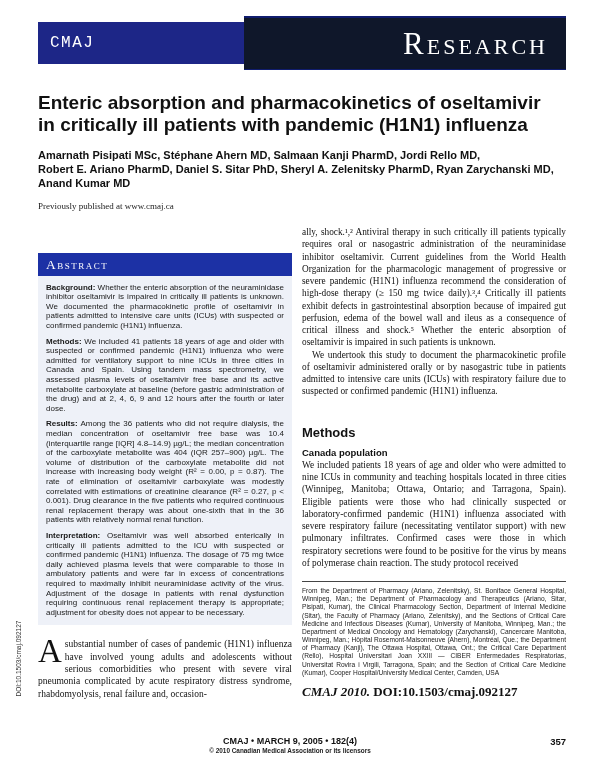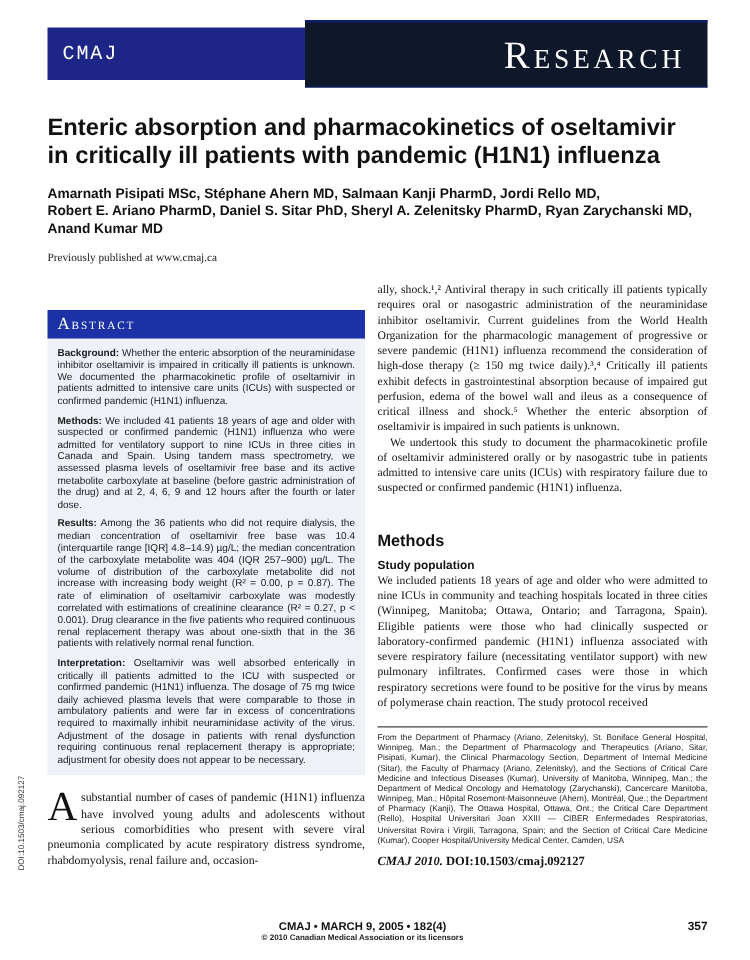--- a/index.html
+++ b/index.html
@@ -99,21 +99,21 @@
   }
 
   
   .affil-block{
     margin-top:12px;border-top:1px solid #444;padding-top:5px;
     font-family:"Liberation Sans",sans-serif;font-size:6.6px;line-height:1.24;
     text-align:justify;color:#222;
   }
   .cite-line{
     margin-top:7px;font-family:"Liberation Serif",serif;
-    font-size:10px;font-weight:bold;color:#111;
+    font-size:13px;font-weight:bold;color:#111;
   }
   .cite-line .jrnl{font-style:italic;}
 
   
   .v-doi{
     position:absolute;left:-33px;top:655px;width:102px;text-align:center;
     transform:rotate(-90deg);
     font-family:"Liberation Sans",sans-serif;font-size:6.5px;color:#333;
   }
 
@@ -171,21 +171,21 @@
         <span class="dropcap">A</span><span>substantial number of cases of pandemic (H1N1) influenza have involved young adults and adolescents without serious comorbidities who present with severe viral pneumonia complicated by acute respiratory distress syndrome, rhabdomyolysis, renal failure and, occasion-</span>
       </div>
     </div>
 
     <div class="col-right">
       <div class="body-text">
         <p>ally, shock.¹,² Antiviral therapy in such critically ill patients typically requires oral or nasogastric administration of the neuraminidase inhibitor oseltamivir. Current guidelines from the World Health Organization for the pharmacologic management of progressive or severe pandemic (H1N1) influenza recommend the consideration of high-dose therapy (≥ 150 mg twice daily).³,⁴ Critically ill patients exhibit defects in gastrointestinal absorption because of impaired gut perfusion, edema of the bowel wall and ileus as a consequence of critical illness and shock.⁵ Whether the enteric absorption of oseltamivir is impaired in such patients is unknown.</p>
         <p class="indent">We undertook this study to document the pharmacokinetic profile of oseltamivir administered orally or by nasogastric tube in patients admitted to intensive care units (ICUs) with respiratory failure due to suspected or confirmed pandemic (H1N1) influenza.</p>
       </div>
       <h2 class="h-methods">Methods</h2>
-      <h3 class="h-sub">Study population</h3>
+      <h3 class="h-sub">Canada population</h3>
       <div class="body-text">
         <p>We included patients 18 years of age and older who were admitted to nine ICUs in community and teaching hospitals located in three cities (Winnipeg, Manitoba; Ottawa, Ontario; and Tarragona, Spain). Eligible patients were those who had clinically suspected or laboratory-confirmed pandemic (H1N1) influenza associated with severe respiratory failure (necessitating ventilator support) with new pulmonary infiltrates. Confirmed cases were those in which respiratory secretions were found to be positive for the virus by means of polymerase chain reaction. The study protocol received</p>
       </div>
       <div class="affil-block">From the Department of Pharmacy (Ariano, Zelenitsky), St. Boniface General Hospital, Winnipeg, Man.; the Department of Pharmacology and Therapeutics (Ariano, Sitar, Pisipati, Kumar), the Clinical Pharmacology Section, Department of Internal Medicine (Sitar), the Faculty of Pharmacy (Ariano, Zelenitsky), and the Sections of Critical Care Medicine and Infectious Diseases (Kumar), University of Manitoba, Winnipeg, Man.; the Department of Medical Oncology and Hematology (Zarychanski), Cancercare Manitoba, Winnipeg, Man.; Hôpital Rosemont-Maisonneuve (Ahern), Montréal, Que.; the Department of Pharmacy (Kanji), The Ottawa Hospital, Ottawa, Ont.; the Critical Care Department (Rello), Hospital Universitari Joan XXIII — CIBER Enfermedades Respiratorias, Universitat Rovira i Virgili, Tarragona, Spain; and the Section of Critical Care Medicine (Kumar), Cooper Hospital/University Medical Center, Camden, USA</div>
       <div class="cite-line">
         <span class="jrnl">CMAJ 2010.</span><span> DOI:10.1503/cmaj.092127</span>
       </div>
     </div>
   </div>
 

